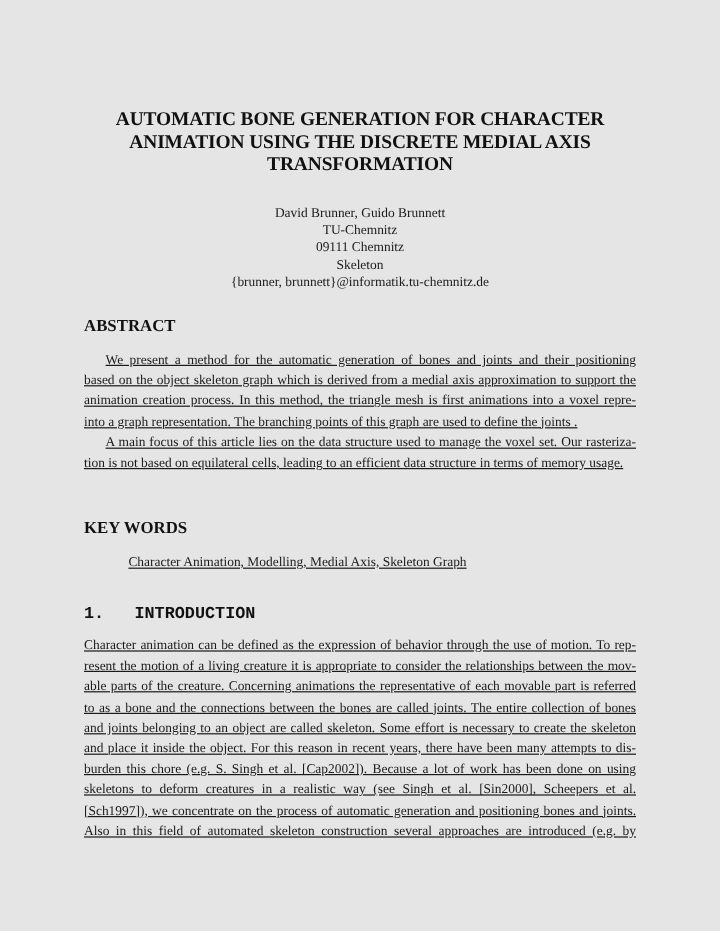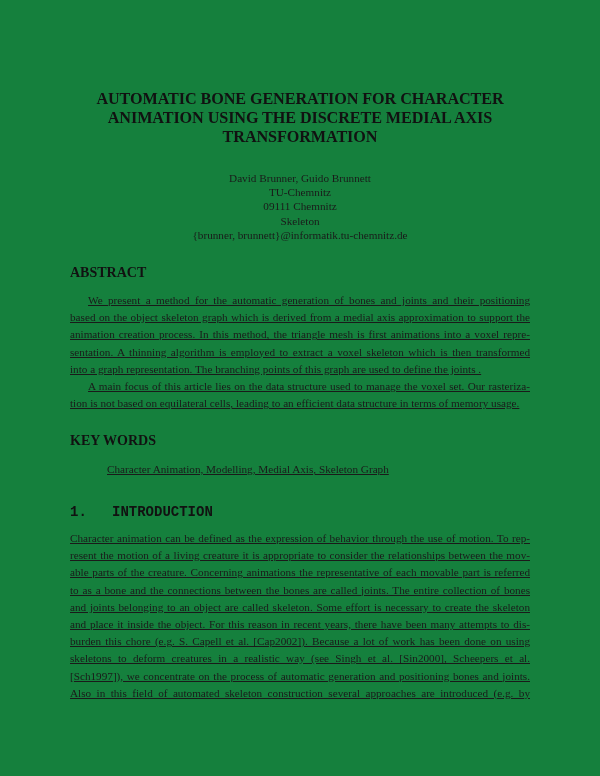--- a/index.html
+++ b/index.html
@@ -1,18 +1,18 @@
 <!DOCTYPE html>
 <html><head>
 <meta charset="utf-8">
 <style>
   html, body { margin: 0; padding: 0; background: #ffffff; }
   body { width: 600px; height: 776px; overflow: hidden; position: relative;
          font-family: "Liberation Serif", "DejaVu Serif", serif; color: #1a1a1a; }
-  .page { position: absolute; left: 0; top: 0; width: 600px; height: 776px; background: #15803d; }
+  .page { position: absolute; left: 0; top: 0; width: 600px; height: 776px; background: #e5e5e5; }
   .title { position: absolute; left: 60px; width: 480px; top: 90px; text-align: center;
            font-weight: bold; font-size: 16.2px; line-height: 19px; letter-spacing: -0.1px; color: #111; }
   .title div { white-space: nowrap; }
   .authors { position: absolute; left: 150px; width: 300px; top: 171px; text-align: center;
              font-size: 11.2px; line-height: 14.2px; }
   .authors div { white-space: nowrap; }
   h2 { position: absolute; left: 70px; margin: 0; font-size: 14px; font-weight: bold; color: #111; white-space: nowrap; }
   .sec-abs { top: 265px; }
   .sec-kw { top: 433px; }
   .sec-intro { top: 504px; }
@@ -41,38 +41,37 @@
     <div>09111 Chemnitz</div>
     <div>Skeleton</div>
     <div>{brunner, brunnett}@informatik.tu-chemnitz.de</div>
   </div>
 
   <h2 class="sec-abs">ABSTRACT</h2>
   <div class="para abs-body">
     <div class="line indent">We present a method for the automatic generation of bones and joints and their positioning</div>
     <div class="line">based on the object skeleton graph which is derived from a medial axis approximation to support the</div>
     <div class="line">animation creation process. In this method, the triangle mesh is first animations into a voxel repre-</div>
-    <div class="line">sentation. A thinning algorithm is employed to extract a voxel skeleton which is then transformed</div>
     <div class="line last">into a graph representation. The branching points of this graph are used to define the joints .</div>
     <div class="line indent">A main focus of this article lies on the data structure used to manage the voxel set. Our rasteriza-</div>
     <div class="line last">tion is not based on equilateral cells, leading to an efficient data structure in terms of memory usage.</div>
   </div>
 
   <h2 class="sec-kw">KEY WORDS</h2>
   <div class="para kw-body">
     <div class="line last">Character Animation, Modelling, Medial Axis, Skeleton Graph</div>
   </div>
 
   <h2 class="sec-intro" style="white-space:pre;font-family:Liberation Mono, monospace;">1.   INTRODUCTION</h2>
   <div class="para intro-body">
     <div class="line">Character animation can be defined as the expression of behavior through the use of motion. To rep-</div>
     <div class="line">resent the motion of a living creature it is appropriate to consider the relationships between the mov-</div>
     <div class="line">able parts of the creature. Concerning animations the representative of each movable part is referred</div>
     <div class="line">to as a bone and the connections between the bones are called joints. The entire collection of bones</div>
     <div class="line">and joints belonging to an object are called skeleton. Some effort is necessary to create the skeleton</div>
     <div class="line">and place it inside the object. For this reason in recent years, there have been many attempts to dis-</div>
-    <div class="line">burden this chore (e.g. S. Capell et al. [Cap2002]). Because a lot of work has been done on using</div>
+    <div class="line">burden this chore (e.g. S. Singh et al. [Cap2002]). Because a lot of work has been done on using</div>
     <div class="line">skeletons to deform creatures in a realistic way (see Singh et al. [Sin2000], Scheepers et al.</div>
     <div class="line">[Sch1997]), we concentrate on the process of automatic generation and positioning bones and joints.</div>
     <div class="line">Also in this field of automated skeleton construction several approaches are introduced (e.g. by</div>
   </div>
 
 </div>
 
 </body></html>

